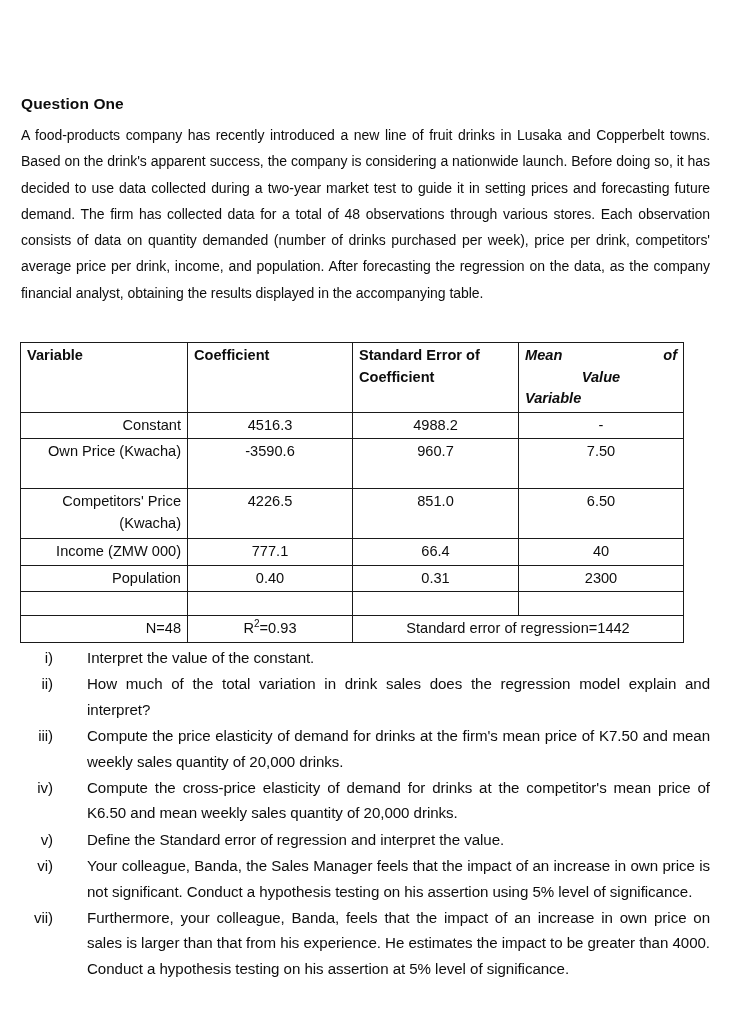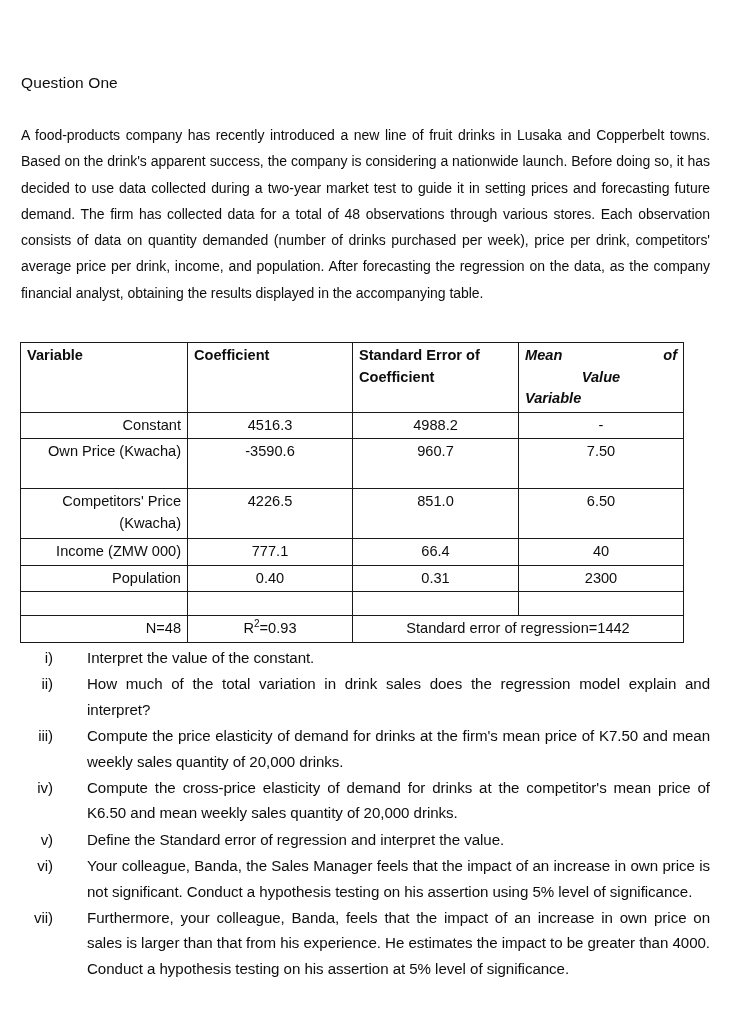--- a/index.html
+++ b/index.html
@@ -20,23 +20,23 @@
     left: 0; top: 0;
     width: 730px;
     height: 1024px;
     box-sizing: border-box;
   }
 
   
   .question-heading {
     position: absolute;
     left: 21px;
-    top: 74px;
+    top: 95px;
     font-size: 15.5px;
-    font-weight: normal;
+    font-weight: bold;
     letter-spacing: 0.1px;
     line-height: 1.2;
   }
 
   
   .intro-paragraph {
     position: absolute;
     left: 21px;
     top: 122px;
     width: 689px;

